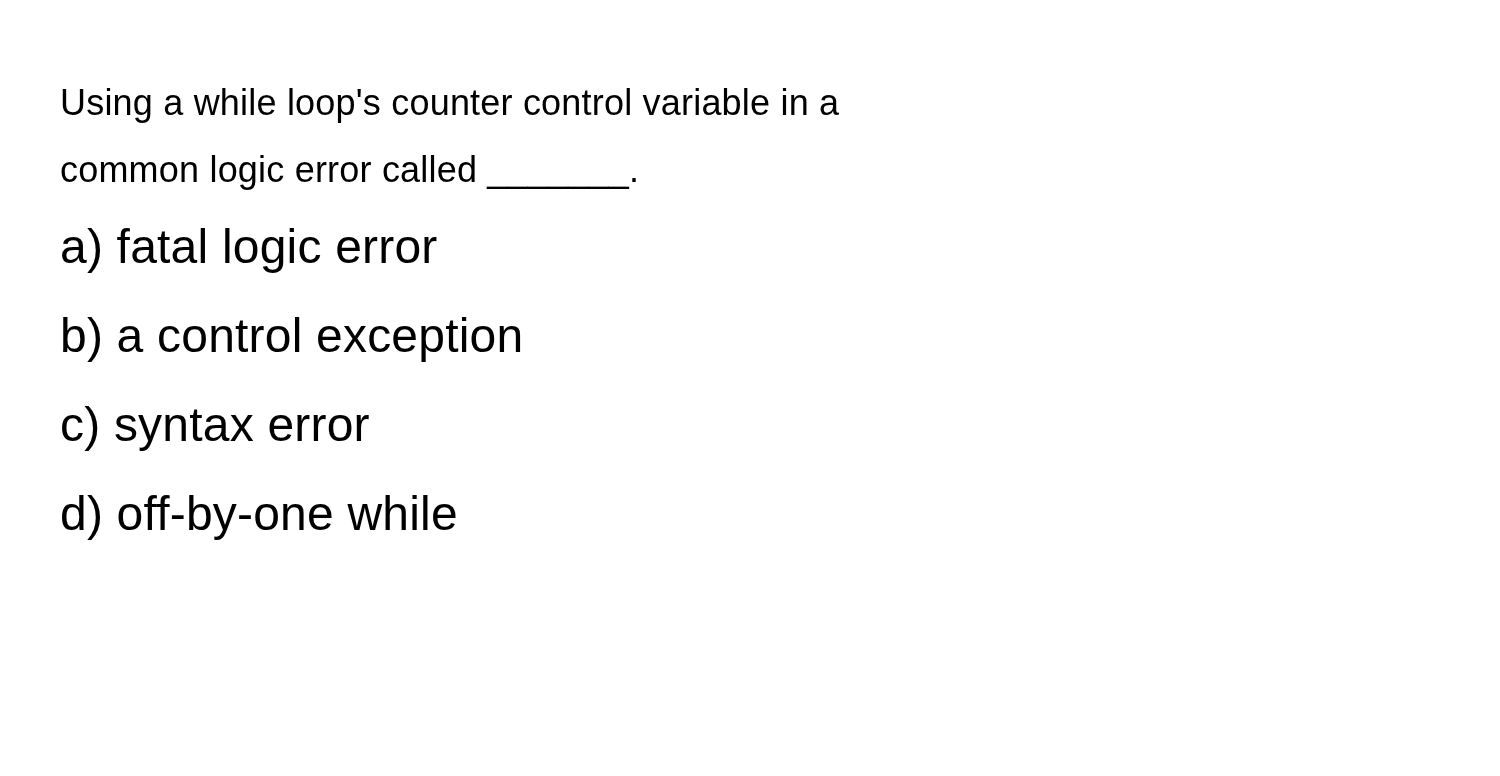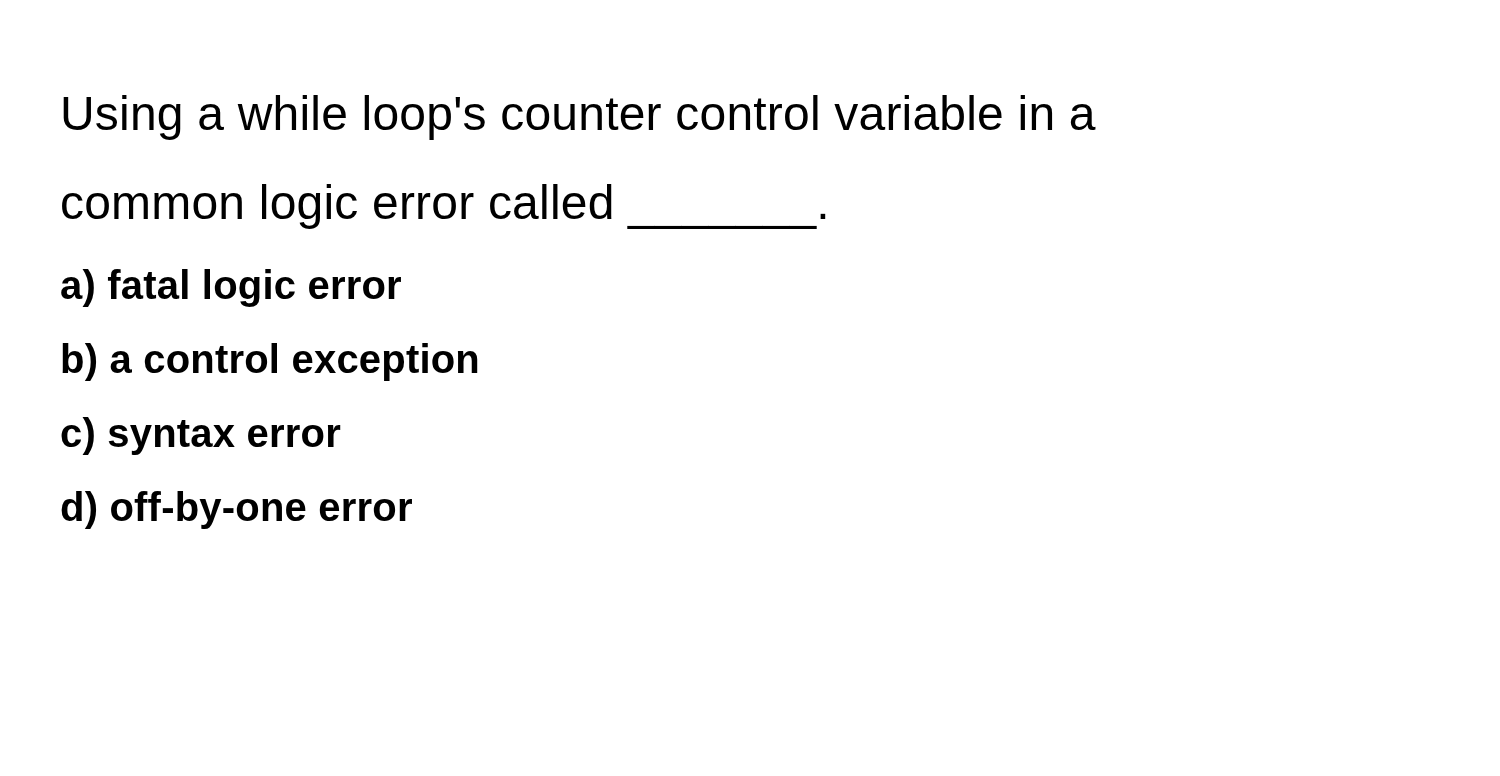--- a/index.html
+++ b/index.html
@@ -11,35 +11,35 @@
       width: 1500px;
       height: 776px;
       background: #ffffff;
       font-family: Arial, Helvetica, sans-serif;
       padding: 70px 60px;
     }
     .question-container {
       color: #000000;
     }
     .question-text {
-      font-size: 48px;
+      font-size: 36px;
       line-height: 1.85;
       letter-spacing: 0.2px;
       font-weight: 400;
     }
     .option {
-      font-size: 40px;
+      font-size: 48px;
       line-height: 1.85;
       letter-spacing: 0.2px;
-      font-weight: 700;
+      font-weight: 400;
     }
   </style>
 </head>
 <body>
 
 <div class="question-container">
   <div class="question-text">Using a while loop's counter control variable in a</div>
   <div class="question-text">common logic error called _______.</div>
   <div class="option">a) fatal logic error</div>
   <div class="option">b) a control exception</div>
   <div class="option">c) syntax error</div>
-  <div class="option">d) off-by-one error</div>
+  <div class="option">d) off-by-one while</div>
 </div>
 
 </body></html>

